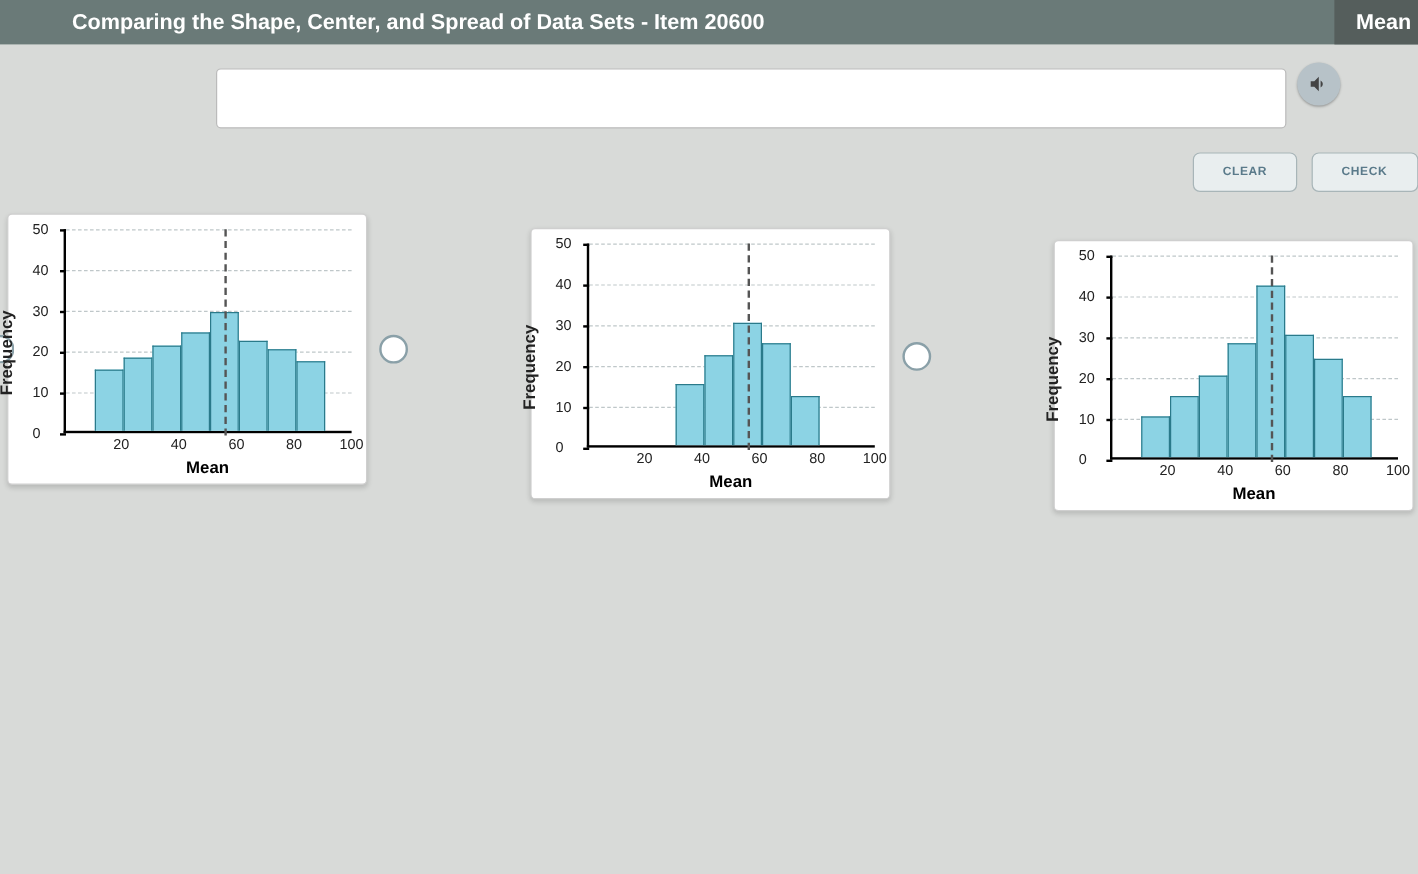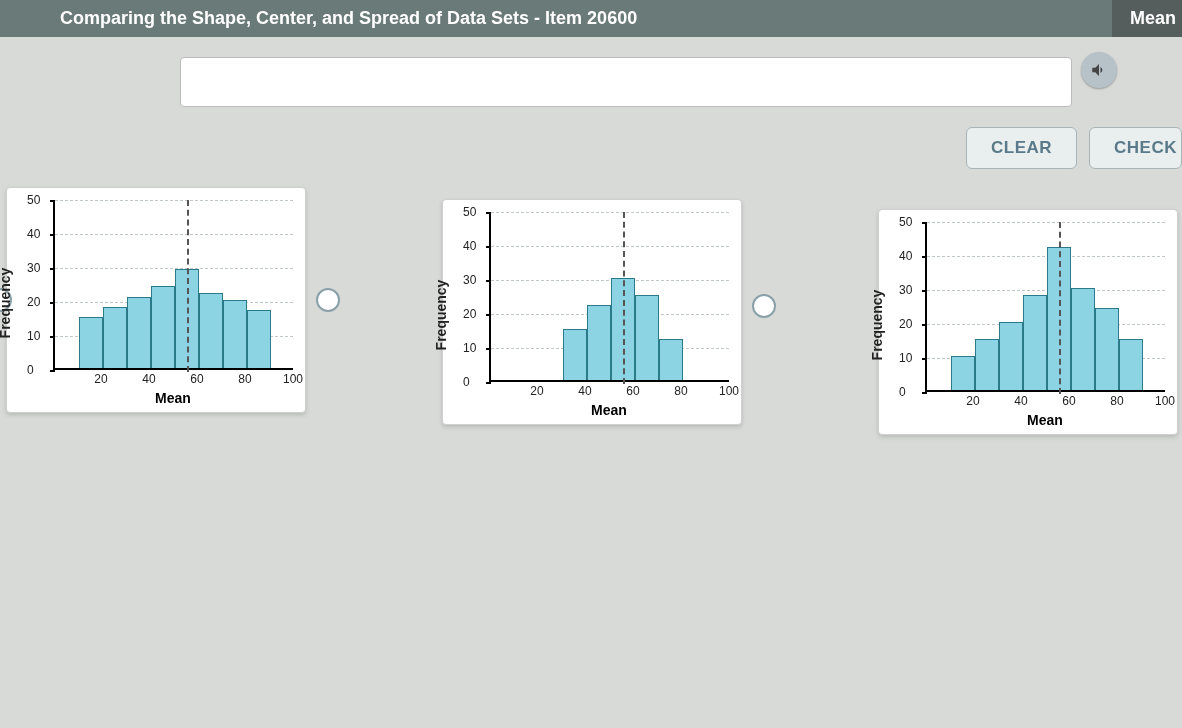--- a/index.html
+++ b/index.html
@@ -57,26 +57,26 @@
     gap: 12px;
     padding: 8px 0 18px 0;
     margin-right: 0;
   }
   .pill-btn {
     background: #e9eeef;
     border: 1px solid #a8b5b8;
     border-radius: 6px;
     color: #5a7a8a;
     font-weight: bold;
-    font-size: 17px;
+    font-size: 10px;
     padding: 10px 24px;
     cursor: pointer;
     letter-spacing: .5px;
   }
-  .pill-btn.check { padding-right: 4px; }
+  .pill-btn.check { padding-right: 25px; }
   .options-row {
     display: flex;
     justify-content: space-between;
     align-items: flex-start;
     padding: 0 4px 0 0;
   }
   .option {
     display: flex;
     align-items: center;
     position: relative;

